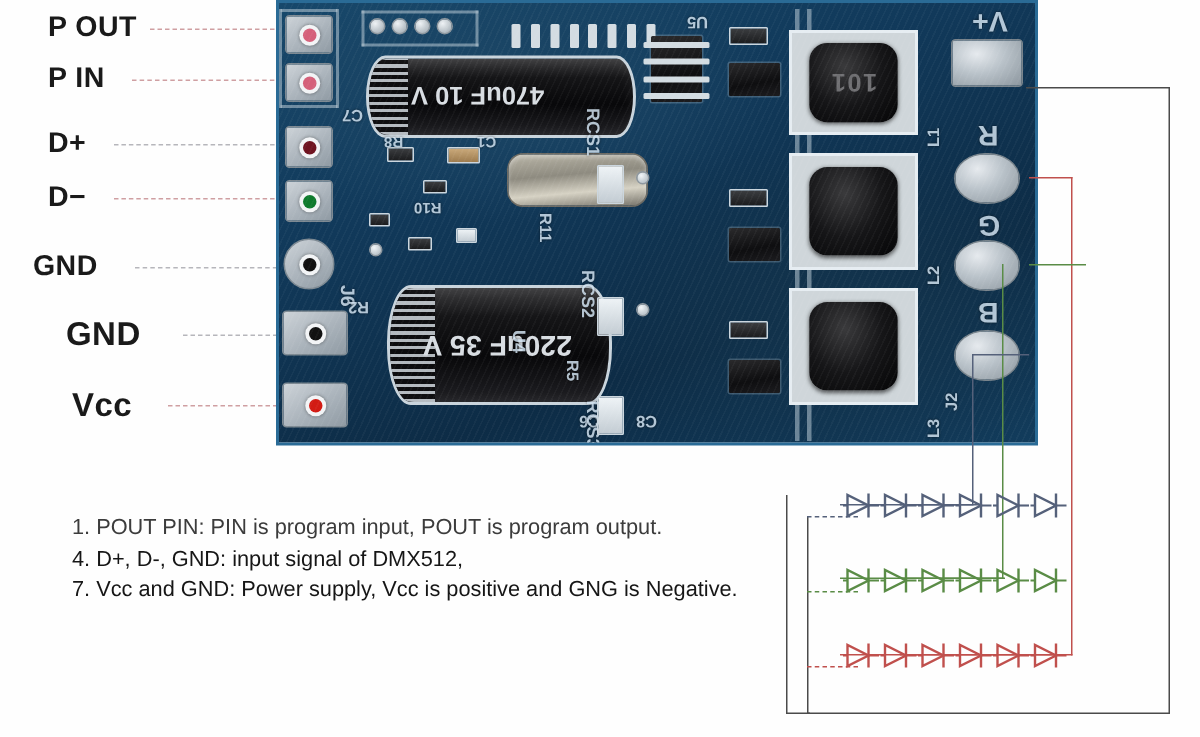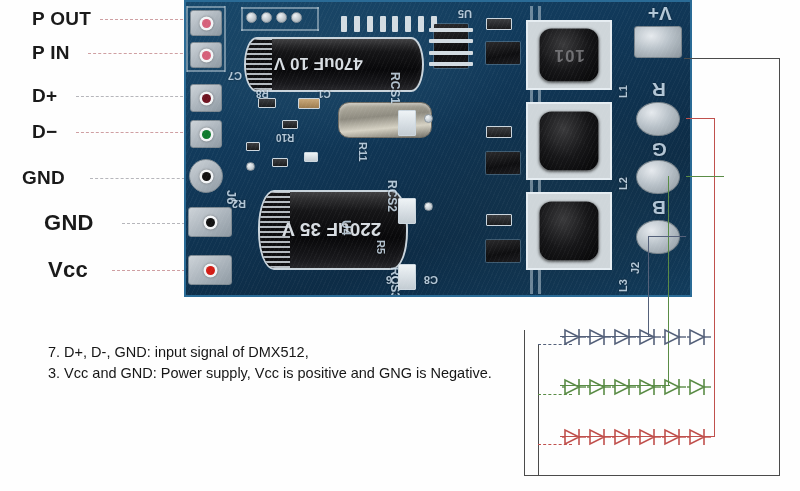--- a/index.html
+++ b/index.html
@@ -623,17 +623,18 @@
     </div>
 
   <div class="wire wh w-blue" style="left:560px; top:336px; width:92px;"></div>
   <div class="wire wh w-green" style="left:560px; top:385px; width:110px;"></div>
   <div class="wire wh w-red" style="left:560px; top:436px; width:150px;"></div>
 
   <div class="wire wv w-black" style="left:524px; top:330px; height:146px;"></div>
   <div class="wire wh w-black" style="left:524px; top:475px; width:16px;"></div>
 
   <div id="footer">
-    <div class="fl">7. D+, D-, GND:  input signal of DMX512,</div>
-    <div class="fl">3. Vcc and GND:  Power supply, Vcc is positive and GNG is Negative.</div>
+    <div class="fl faded">1. POUT PIN: PIN is program input, POUT is program output.</div>
+    <div class="fl">4. D+, D-, GND:  input signal of DMX512,</div>
+    <div class="fl">7. Vcc and GND:  Power supply, Vcc is positive and GNG is Negative.</div>
   </div>
 
 </div>
 
 </body></html>

